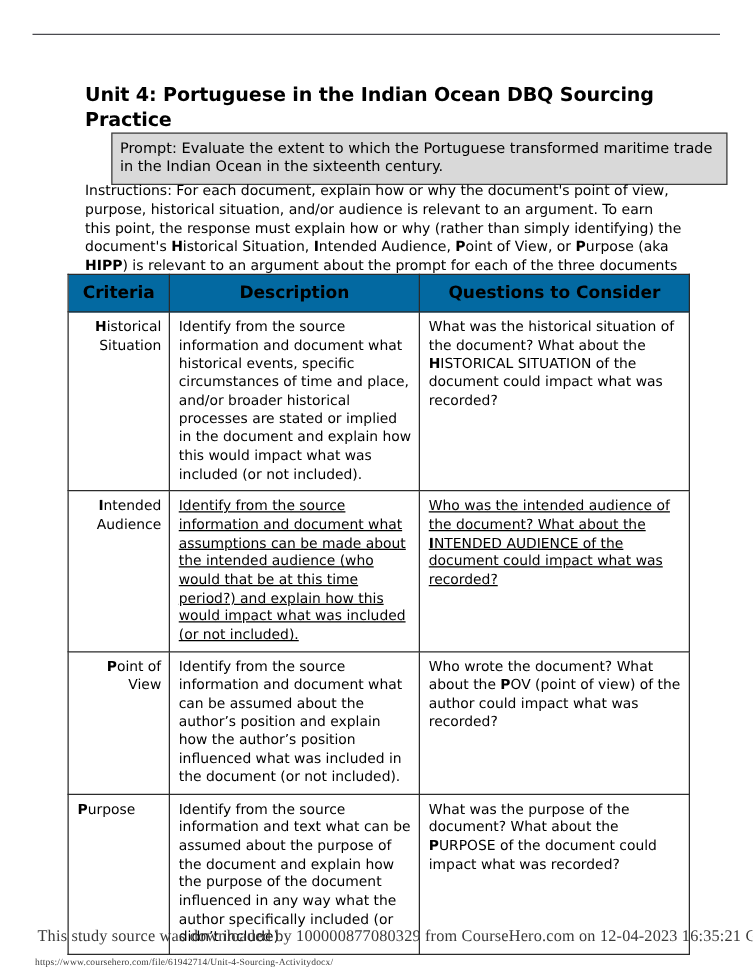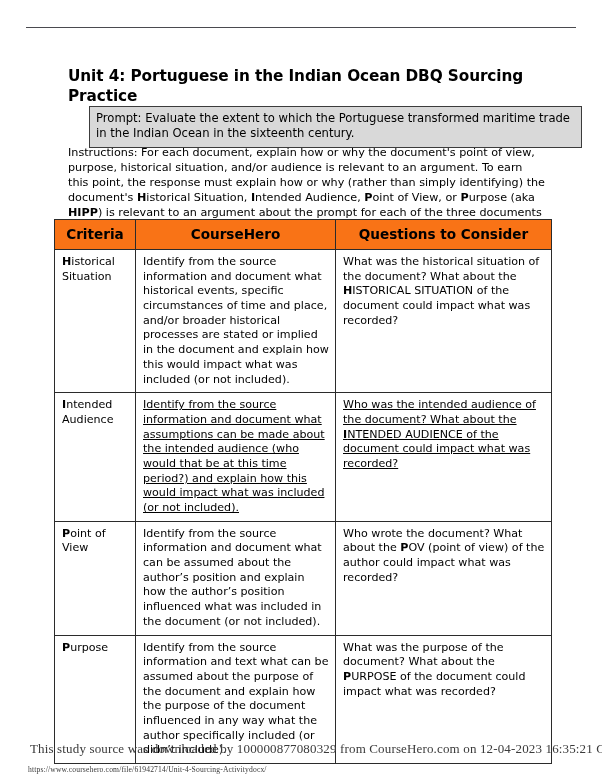--- a/index.html
+++ b/index.html
@@ -80,38 +80,38 @@
   table.hipp td, table.hipp th {
     border: 1.2px solid #2b2b2b;
     vertical-align: top;
     padding: 5px 6px 5px 7px;
     font-size: 11.1px;
     line-height: 1.325;
     font-weight: normal;
     text-align: left;
   }
   table.hipp thead th {
-    background: #f97316;
+    background: #0369a1;
     text-align: center;
     font-weight: bold;
     font-size: 13.6px;
     padding: 5px 4px 6px 4px;
     vertical-align: middle;
   }
   .col-criteria { width: 81px; }
   .col-desc { width: 200px; }
   .col-quest { width: 216px; }
 
   td.criteria-cell {
     text-align: center;
     padding-left: 4px;
     padding-right: 4px;
     padding-top: 6px;
   }
-  td.criteria-cell .crit-text { display: inline-block; text-align: left; }
+  td.criteria-cell .crit-text { display: inline-block; text-align: right; }
 
   .r1 { height: 122px; }
   .r2 { height: 112px; text-decoration: underline; }
   .r3 { height: 97px; padding-left: 24px; }
   .r4 { height: 119px; margin-left: 12px; }
 
   .footer-line1 {
     position: absolute;
     left: 30px;
     top: 741px;
@@ -149,21 +149,21 @@
 
   <table class="hipp">
     <colgroup>
       <col class="col-criteria">
       <col class="col-desc">
       <col class="col-quest">
     </colgroup>
     <thead>
       <tr>
         <th>Criteria</th>
-        <th>CourseHero</th>
+        <th>Description</th>
         <th>Questions to Consider</th>
       </tr>
     </thead>
     <tbody>
       <tr class="r1">
         <td class="criteria-cell"><span class="crit-text"><b>H</b><span>istorical Situation</span></span></td>
         <td>Identify from the source information and document what  historical events, specific circumstances of time and place, and/or broader historical processes are stated or implied in the document and explain how this would impact what was included (or not included).</td>
         <td><span>What was the historical situation of the document?  What about the </span><b>H</b><span>ISTORICAL SITUATION of the document could impact what was recorded?</span></td>
       </tr>
       <tr class="r2">

